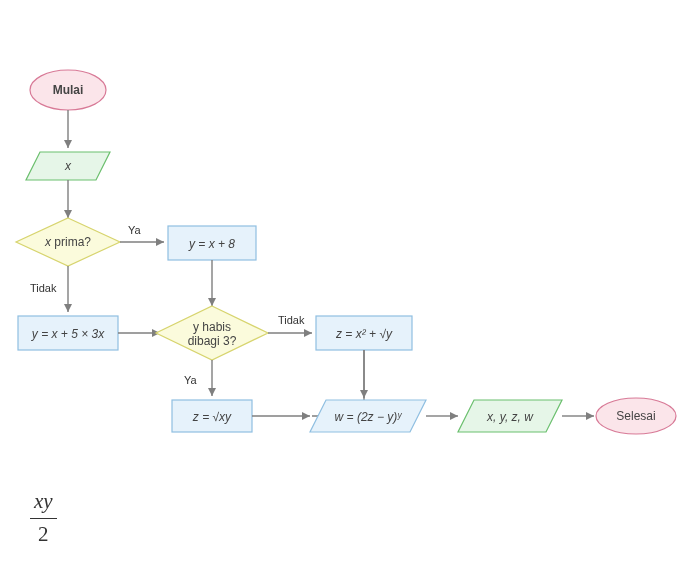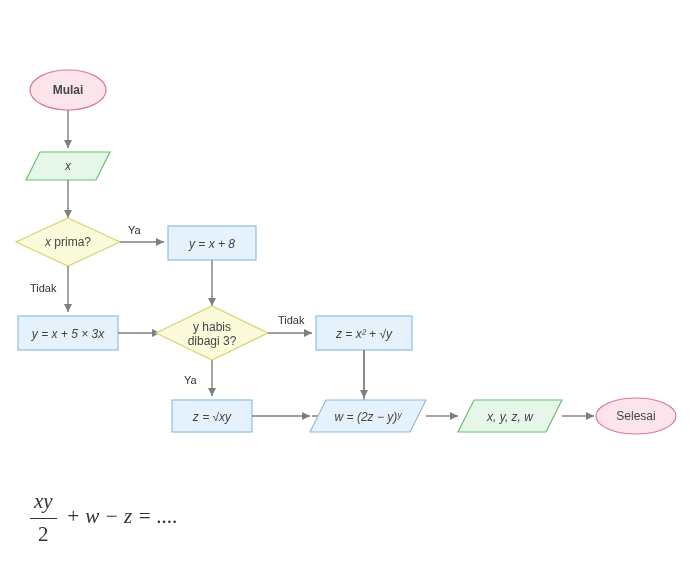--- a/index.html
+++ b/index.html
@@ -111,17 +111,17 @@
 
     <ellipse class="node term" cx="636" cy="416" rx="40" ry="18"></ellipse>
     <text class="lbl" x="636" y="417">Selesai</text>
   </svg>
 
   <div class="question">
     <div>
       <span class="frac">
         <span class="num mi">xy</span>
         <span class="den">2</span>
-      </span><span class="mi"> + <span style="font-style:italic">w</span> − <span style="font-style:italic">z</span> = ....</span>
+      </span>
     </div>
   </div>
 
 </div>
 
 </body></html>

